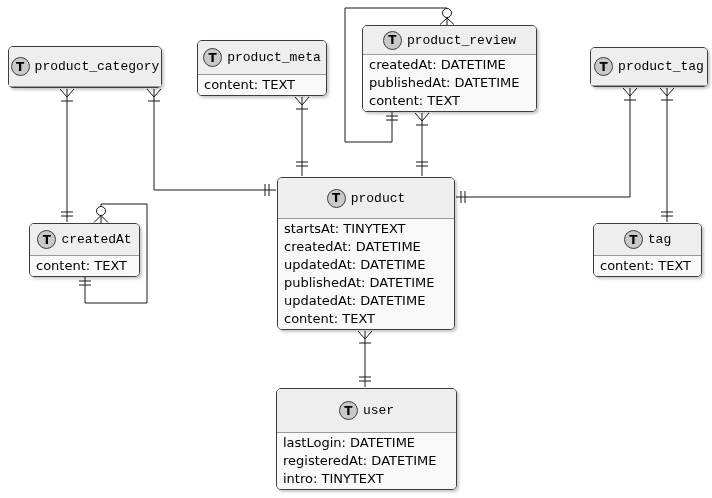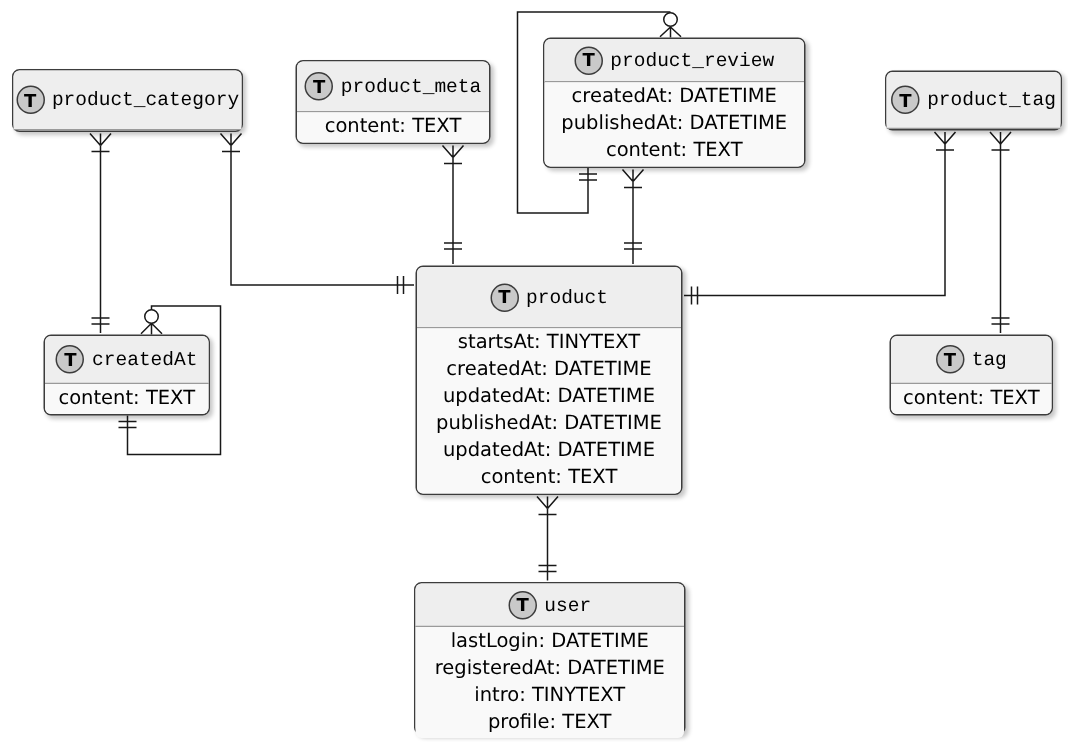--- a/index.html
+++ b/index.html
@@ -20,21 +20,21 @@
   }
   .t-icon{
     flex:0 0 auto;width:17px;height:17px;border-radius:50%;
     background:#c9c9c9;border:1px solid #3c3c3c;
     display:flex;align-items:center;justify-content:center;
     font-size:12px;font-weight:bold;line-height:1;
   }
   .ent-name{font-size:13px;white-space:nowrap;font-family:Liberation Mono, monospace;}
   .ent-body{
     flex:0 0 auto;display:flex;flex-direction:column;justify-content:center;
-    background:#f9f9f9;border-radius:0 0 4px 4px;padding:1px 6px;overflow:hidden;align-items:center;
+    background:#f9f9f9;border-radius:0 0 4px 4px;padding:1px 6px;overflow:hidden;
   }
   .ent-row{font-size:13px;line-height:18px;white-space:nowrap;}
   
   #e-product_category{left:8px;  top:46px;  width:154px;height:42px;}
   #e-product_meta    {left:197px;top:40px;  width:130px;height:56px;}
   #e-product_review  {left:362px;top:25px;  width:175px;height:87px;}
   #e-product_tag     {left:590px;top:47px;  width:118px;height:40px;}
   #e-category        {left:29px; top:223px; width:111px;height:54px;}
   #e-product         {left:277px;top:177px; width:178px;height:153px;}
   #e-tag             {left:593px;top:223px; width:109px;height:54px;}
@@ -166,16 +166,15 @@
     </div>
   <div class="ent" id="e-user">
       <div class="ent-header">
         <span class="t-icon">T</span>
         <span class="ent-name">user</span>
       </div>
       <div class="ent-body">
         <div class="ent-row">lastLogin: DATETIME</div>
         <div class="ent-row">registeredAt: DATETIME</div>
         <div class="ent-row">intro: TINYTEXT</div>
-        <div class="ent-row">profile: TEXT</div>
       </div>
     </div>
 </div>
 
 </body></html>

